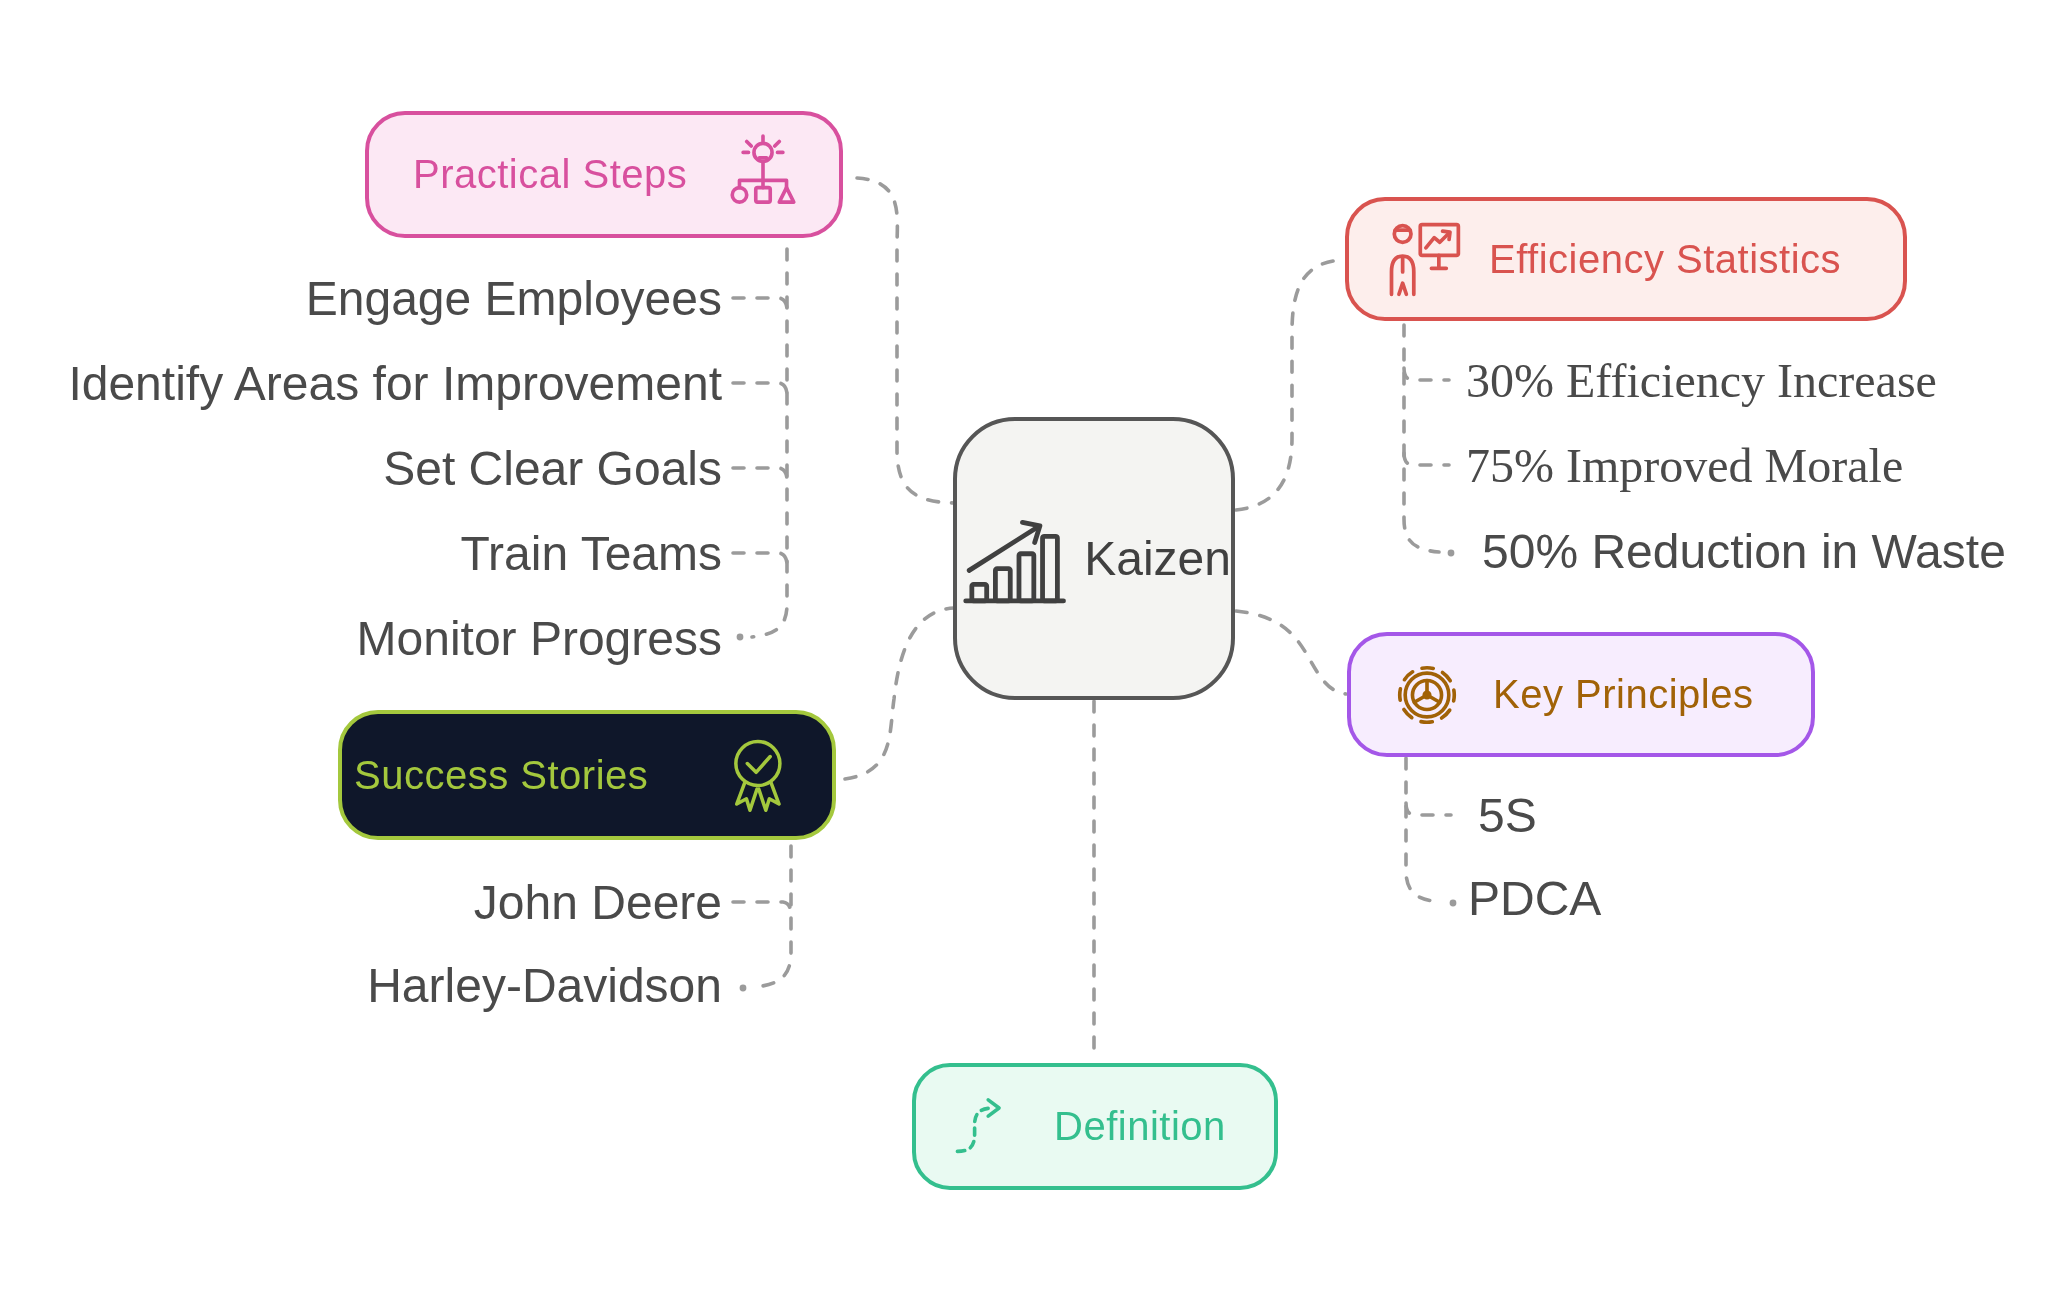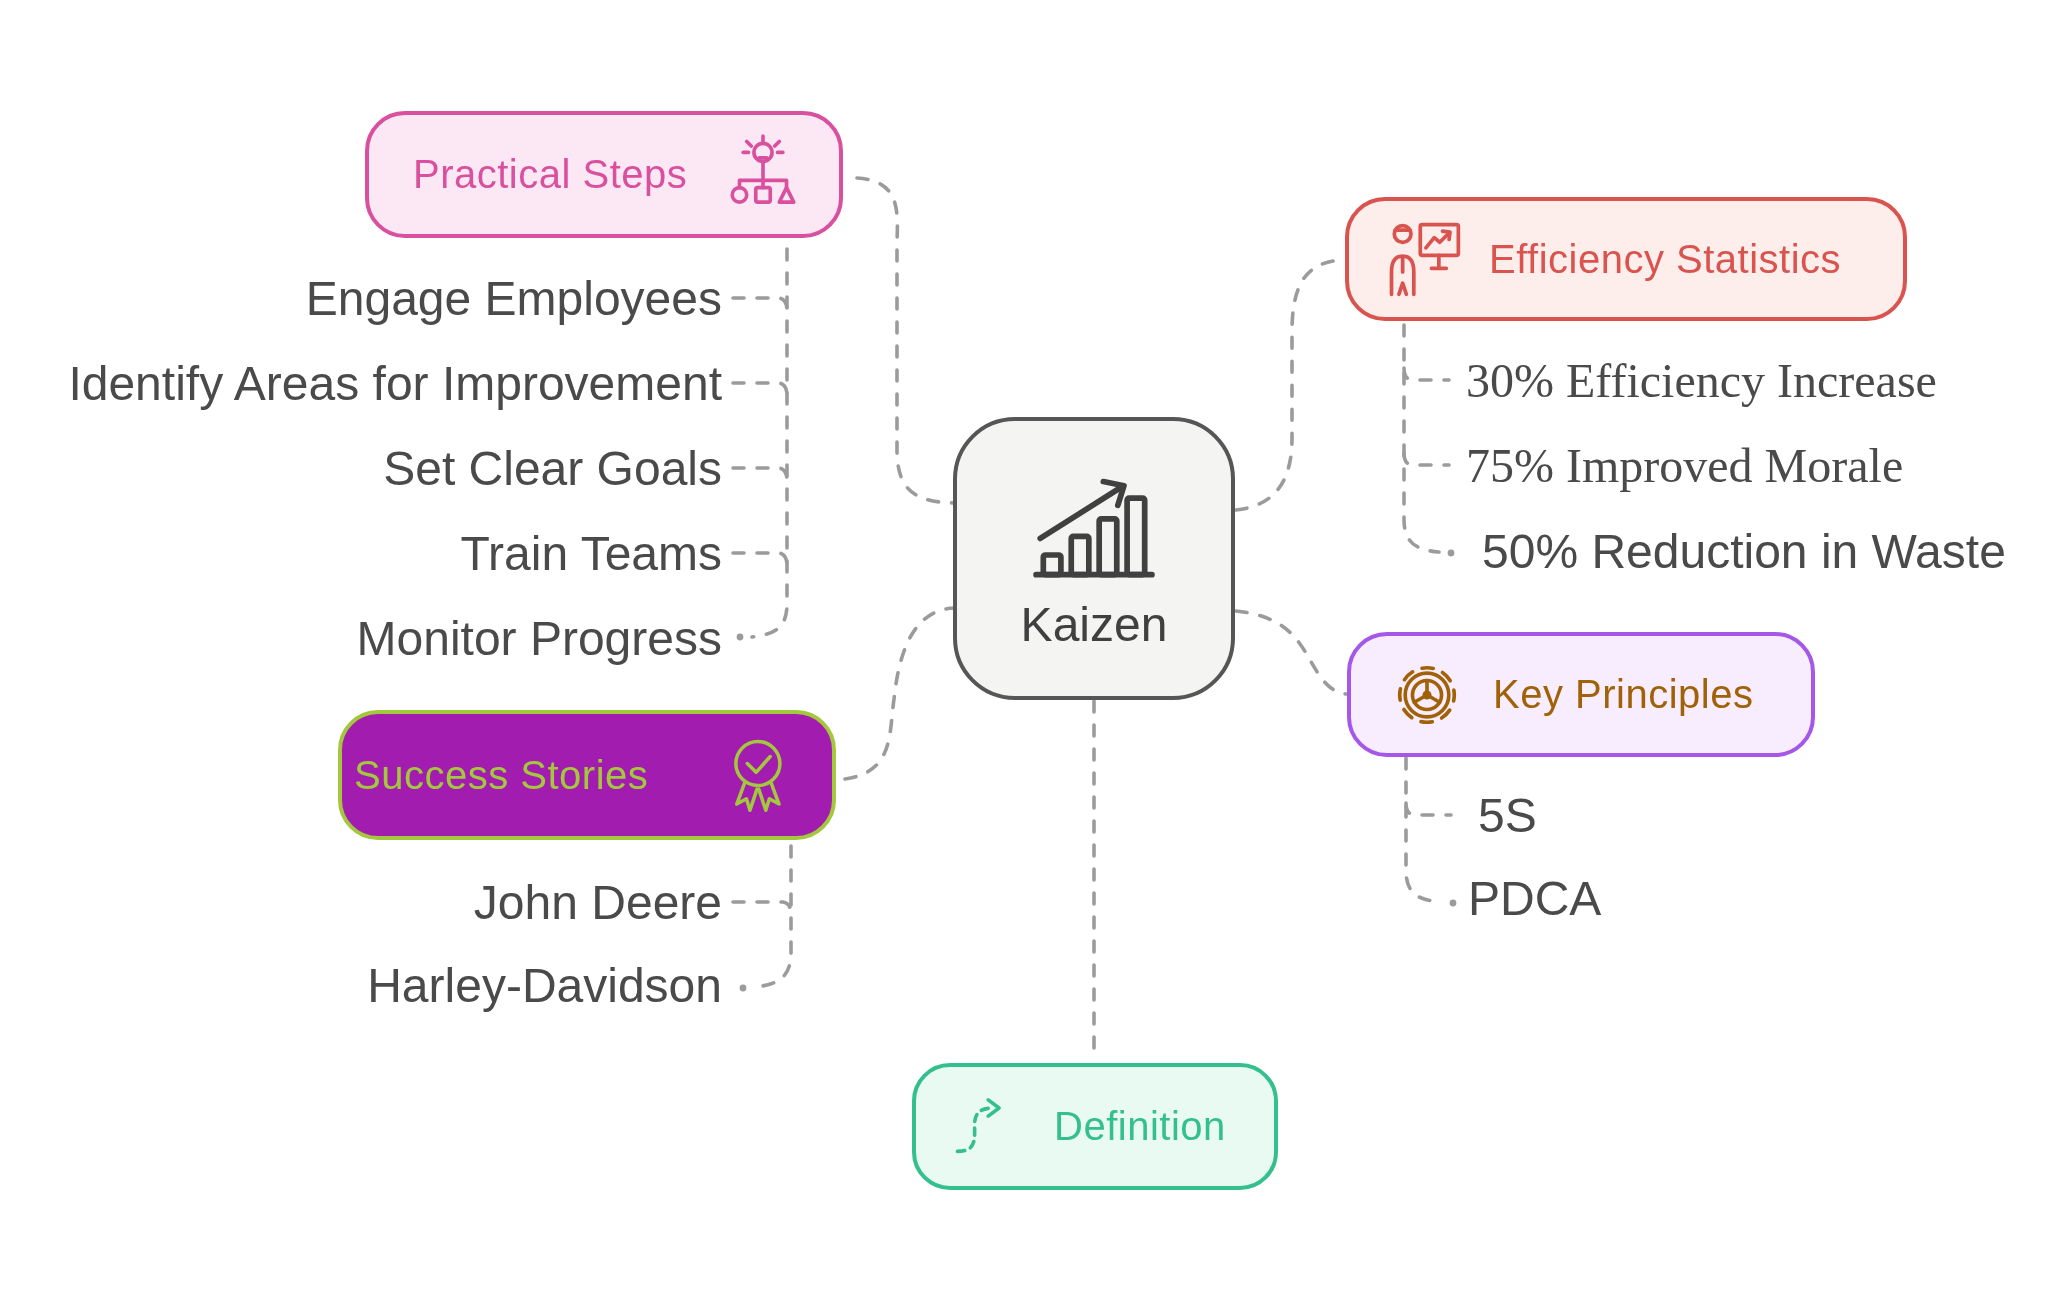--- a/index.html
+++ b/index.html
@@ -10,21 +10,21 @@
   .connectors path.dash{stroke-dasharray:11 13;stroke-linecap:round;}
   .connectors circle{fill:currentColor;stroke:none;}
   .box{position:absolute;box-sizing:border-box;border:4px solid;border-radius:40px;
        display:flex;align-items:center;white-space:nowrap;background:#fff;}
   .box .label{font-size:40px;letter-spacing:.5px;}
   .box svg{display:block;flex:none;}
   .box svg *{fill:none;stroke:currentColor;stroke-width:4;stroke-linecap:round;stroke-linejoin:round;}
   .space-between{justify-content:space-between;padding:0 38px 0 44px;gap:14px;}
   .icon-left{justify-content:flex-start;gap:26px;padding-left:36px;}
   .kaizen{position:absolute;left:953px;top:417px;width:282px;height:283px;box-sizing:border-box;
-          border:4px solid;border-radius:62px;display:flex;flex-direction:column;
+          border:4px solid;border-radius:62px;display:flex;
           align-items:center;justify-content:center;gap:12px;}
   .kaizen .klabel{font-size:48px;}
   .kaizen svg *{fill:none;stroke:currentColor;stroke-width:5.5;stroke-linecap:round;stroke-linejoin:round;}
   .items-layer{position:absolute;left:0;top:0;width:2048px;height:1306px;pointer-events:none;}
   .item{position:absolute;font-size:48px;white-space:nowrap;transform:translateY(-50%);pointer-events:auto;}
   .item.ra{text-align:right;}
 </style>
 </head>
 <body>
 
@@ -77,21 +77,21 @@
       <circle cx="42" cy="21" r="10"></circle>
       <path d="M38,27 h8"></path>
       <path d="M42,3 v6 M24,9 l5,5 M60,9 l-5,5 M20,21 h6 M64,21 h-6"></path>
       <path d="M42,31 V52 M16,52 H68 M16,52 V60 M68,52 V60 M42,52 V60"></path>
       <circle cx="16" cy="68" r="8"></circle>
       <rect x="34" y="60" width="16" height="16" rx="2"></rect>
       <path d="M68,60 L76,76 H60 Z"></path>
     </svg>
   </div>
 
-  <div class="box space-between" style="left: 338px; top: 710px; width: 498px; height: 130px; color: rgb(164, 200, 61); border-color: rgb(164, 200, 61); background-color: #a21caf; padding-left: 12px;">
+  <div class="box space-between" style="left: 338px; top: 710px; width: 498px; height: 130px; color: rgb(164, 200, 61); border-color: rgb(164, 200, 61); background-color: #0f172a; padding-left: 12px;">
     <span class="label">Success Stories</span>
     <svg width="74" height="84" viewBox="0 0 84 92">
       <circle cx="43" cy="33" r="25"></circle>
       <path d="M31,33 L41,43 L57,25"></path>
       <path d="M28,55 L19,79 L30,73 L34,86 L42,62"></path>
       <path d="M58,55 L67,79 L56,73 L52,86 L44,62"></path>
     </svg>
   </div>
 
   <div class="box icon-left" style="left: 1345px; top: 197px; width: 562px; height: 124px; color: rgb(217, 83, 79); border-color: rgb(217, 83, 79); background-color: rgb(253, 238, 236);">

